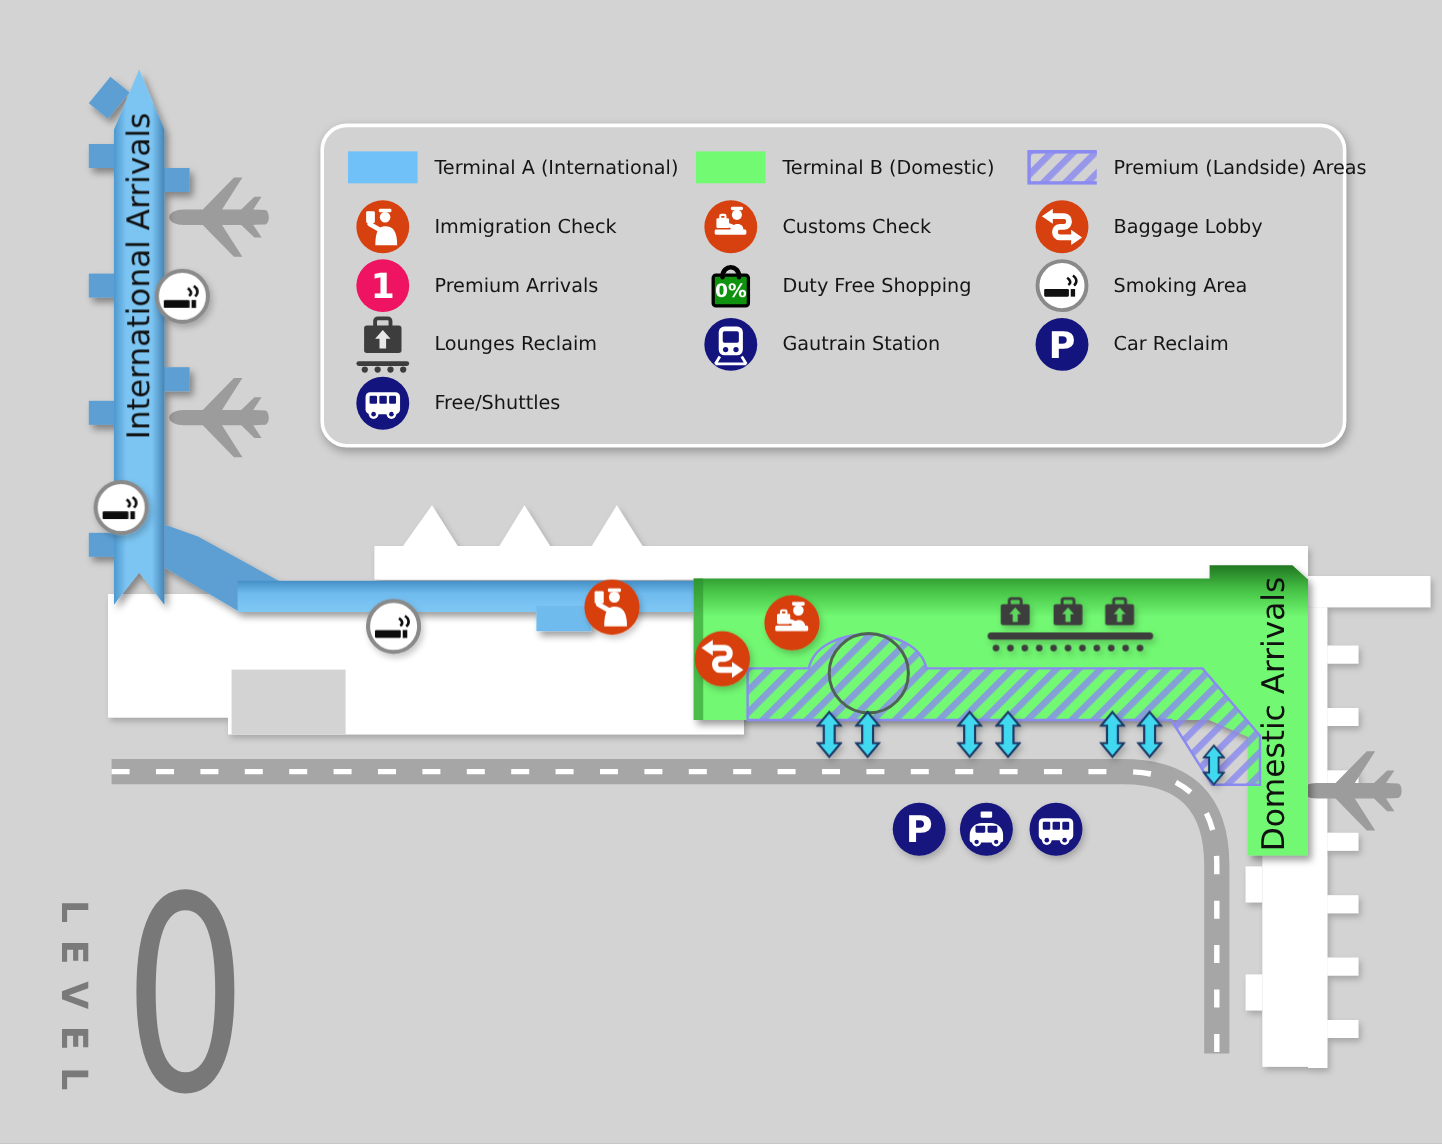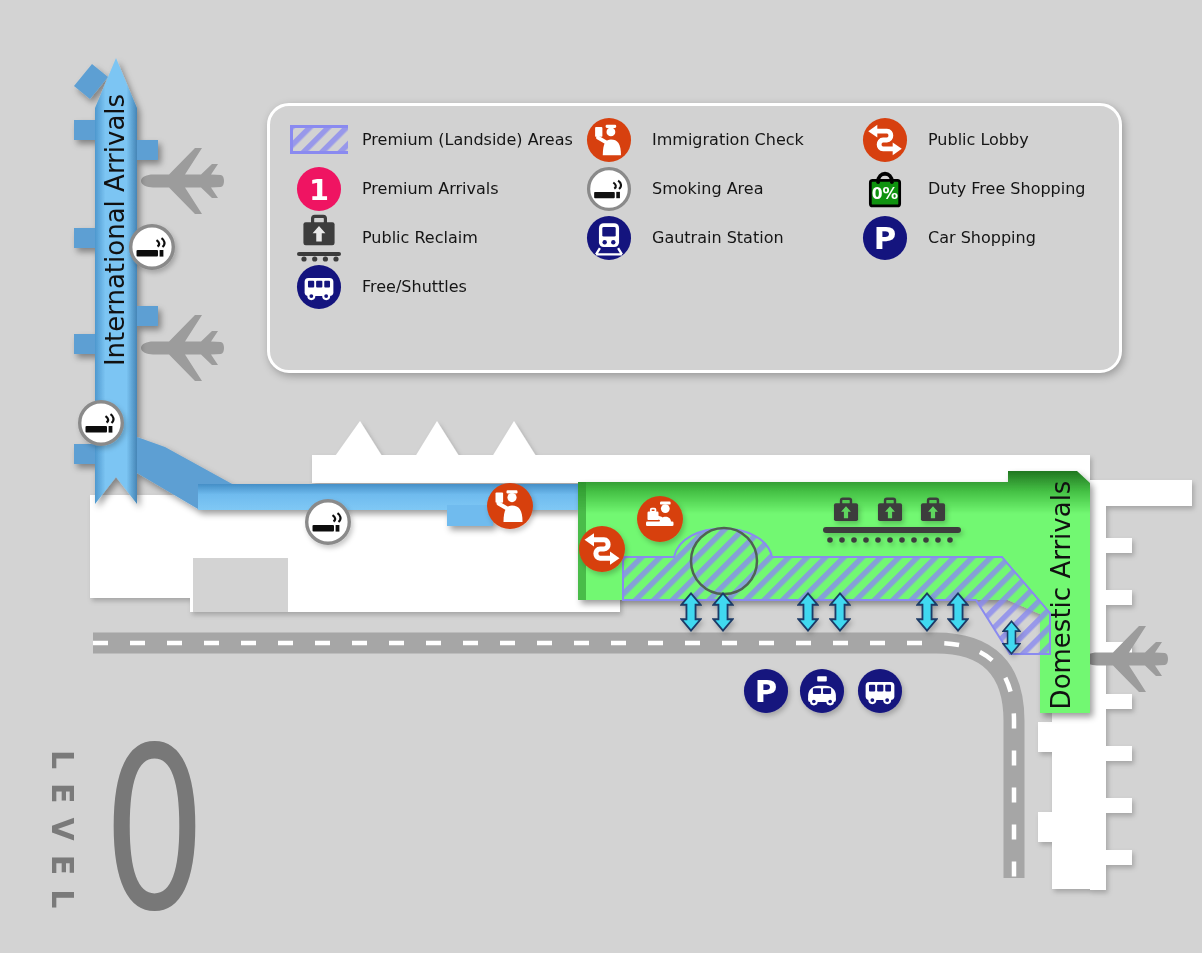--- a/index.html
+++ b/index.html
@@ -272,98 +272,122 @@
   <text transform="translate(52,750) rotate(90)" font-size="30" font-weight="bold" letter-spacing="14" fill="#7a7a7a">LEVEL</text>
   <g transform="translate(103,908) scale(0.72,1)">
     <text x="0" y="0" font-size="225" fill="#787878">0</text>
   </g>
 </svg>
 
 <div class="legend">
 
   <div class="lcell">
     <span class="licon swatch">
+      <svg width="60" height="27">
+            <rect width="60" height="27" fill="#6fc1f8"></rect>
+          </svg>
+    </span>
+    <span class="llabel">Terminal A (International)</span>
+  </div>
+  <div class="lcell">
+    <span class="licon swatch">
+      <svg width="60" height="27">
+            <rect width="60" height="27" fill="#73fa73"></rect>
+          </svg>
+    </span>
+    <span class="llabel">Terminal B (Domestic)</span>
+  </div>
+  <div class="lcell">
+    <span class="licon swatch">
       <svg width="62" height="29">
         <rect x="1.5" y="1.5" width="59" height="26" fill="url(#hatch)" stroke="#8a8af0" stroke-width="3"></rect>
       </svg>
     </span>
     <span class="llabel">Premium (Landside) Areas</span>
   </div>
 
   <div class="lcell">
     <span class="licon">
       <svg width="46" height="46" viewBox="0 0 48 48">
             <use href="#sym-immigration" width="48" height="48"></use>
           </svg>
     </span>
     <span class="llabel">Immigration Check</span>
   </div>
   <div class="lcell">
     <span class="licon">
       <svg width="46" height="46" viewBox="0 0 48 48">
+            <use href="#sym-customs" width="48" height="48"></use>
+          </svg>
+    </span>
+    <span class="llabel">Customs Check</span>
+  </div>
+  <div class="lcell">
+    <span class="licon">
+      <svg width="46" height="46" viewBox="0 0 48 48">
             <use href="#sym-transit" width="48" height="48"></use>
           </svg>
     </span>
-    <span class="llabel">Public Lobby</span>
+    <span class="llabel">Baggage Lobby</span>
   </div>
 
   <div class="lcell">
     <span class="licon">
       <svg width="46" height="46" viewBox="0 0 48 48">
             <use href="#sym-lounge" width="48" height="48"></use>
           </svg>
     </span>
     <span class="llabel">Premium Arrivals</span>
-  </div>
-  <div class="lcell">
-    <span class="licon">
-      <svg width="46" height="46" viewBox="0 0 48 48">
-            <use href="#sym-smoking" width="48" height="48"></use>
-          </svg>
-    </span>
-    <span class="llabel">Smoking Area</span>
   </div>
   <div class="lcell">
     <span class="licon">
       <svg width="44" height="44" viewBox="0 0 48 48">
             <use href="#sym-dutyfree" width="48" height="48"></use>
           </svg>
     </span>
     <span class="llabel">Duty Free Shopping</span>
+  </div>
+  <div class="lcell">
+    <span class="licon">
+      <svg width="46" height="46" viewBox="0 0 48 48">
+            <use href="#sym-smoking" width="48" height="48"></use>
+          </svg>
+    </span>
+    <span class="llabel">Smoking Area</span>
   </div>
 
   <div class="lcell">
     <span class="licon">
       <svg width="48" height="48" viewBox="0 0 48 48" style="color:#e8e8e8;">
         <use href="#sym-case" x="2" y="0" width="44" height="36.7"></use>
         <rect x="2" y="38" width="44" height="4" rx="2" fill="#3d3d3d"></rect>
         <circle cx="9" cy="45" r="2.6" fill="#3d3d3d"></circle>
             <circle cx="19.7" cy="45" r="2.6" fill="#3d3d3d"></circle>
         <circle cx="30.4" cy="45" r="2.6" fill="#3d3d3d"></circle>
             <circle cx="41" cy="45" r="2.6" fill="#3d3d3d"></circle>
       </svg>
     </span>
-    <span class="llabel">Public Reclaim</span>
+    <span class="llabel">Lounges Reclaim</span>
   </div>
   <div class="lcell">
     <span class="licon">
       <svg width="46" height="46" viewBox="0 0 48 48">
             <use href="#sym-gautrain" width="48" height="48"></use>
           </svg>
     </span>
     <span class="llabel">Gautrain Station</span>
   </div>
 
   <div class="lcell">
     <span class="licon">
       <svg width="46" height="46" viewBox="0 0 48 48">
             <use href="#sym-parking" width="48" height="48"></use>
           </svg>
     </span>
-    <span class="llabel">Car Shopping</span>
+    <span class="llabel">Car Reclaim</span>
   </div>
   <div class="lcell">
     <span class="licon">
       <svg width="46" height="46" viewBox="0 0 48 48">
             <use href="#sym-bus" width="48" height="48"></use>
           </svg>
     </span>
     <span class="llabel">Free/Shuttles</span>
   </div>
 

